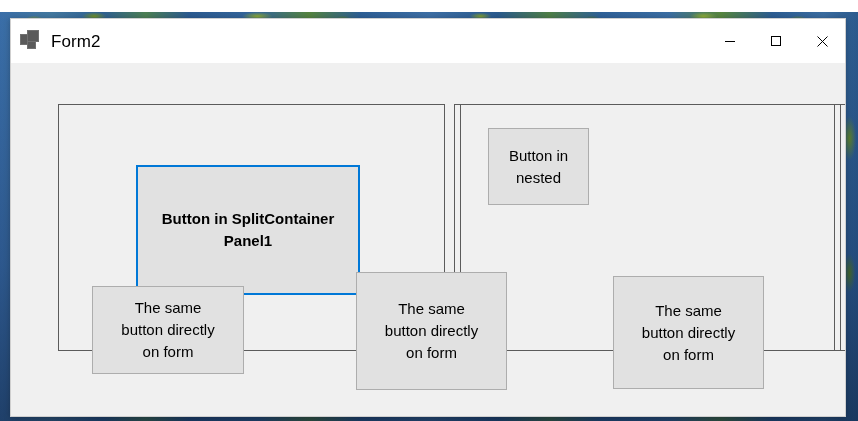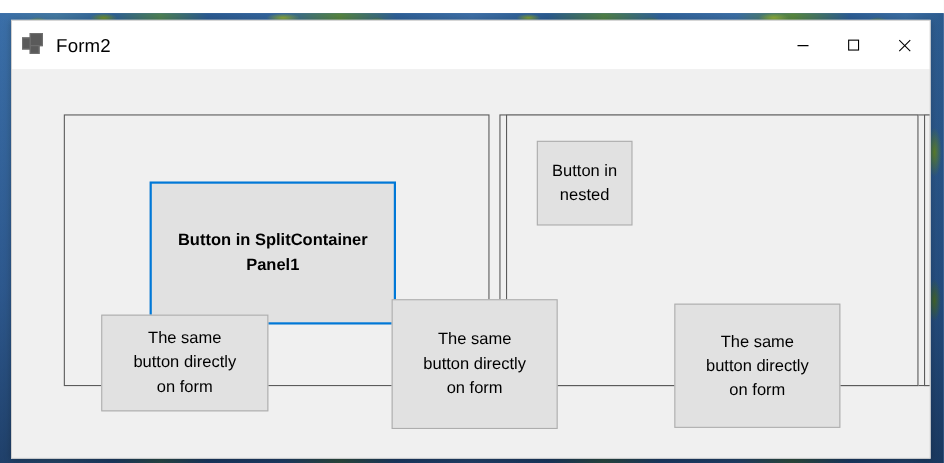--- a/index.html
+++ b/index.html
@@ -156,21 +156,21 @@
     white-space: pre-line;
   }
 
   .btn-focused {
     border: 2px solid #0078d7;
     background: #e1e1e1;
   }
 
   
   .btn-split-panel1 { left: 125px; top: 102px; width: 224px; height: 130px; font-weight: bold; }
-  .btn-nested       { left: 477px; top:  65px; width: 87px; height:  77px; }
+  .btn-nested       { left: 477px; top:  65px; width: 101px; height:  77px; }
   .btn-form-1       { left:  81px; top: 223px; width: 152px; height:  88px; }
   .btn-form-2       { left: 345px; top: 209px; width: 151px; height: 118px; }
   .btn-form-3       { left: 602px; top: 213px; width: 151px; height: 113px; }
 </style>
 </head>
 <body>
 
 <div id="desktop">
 
   <div id="window">

